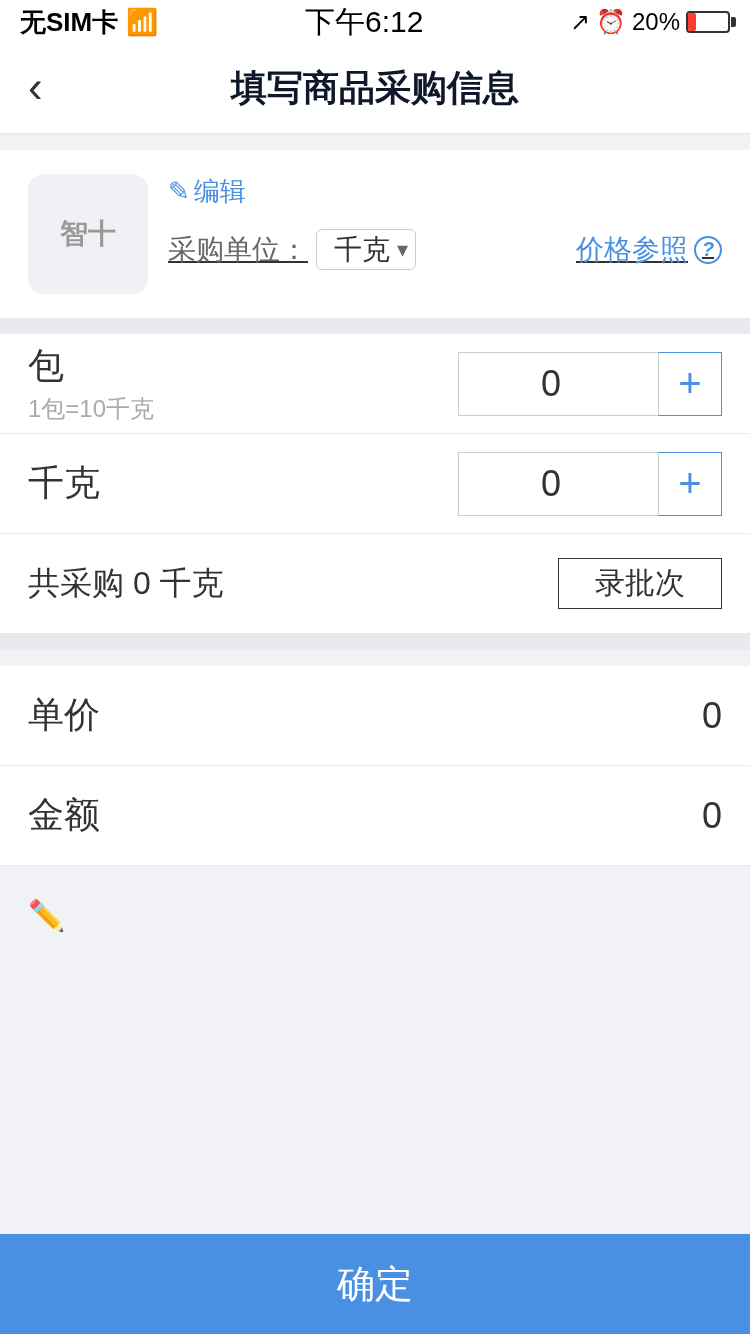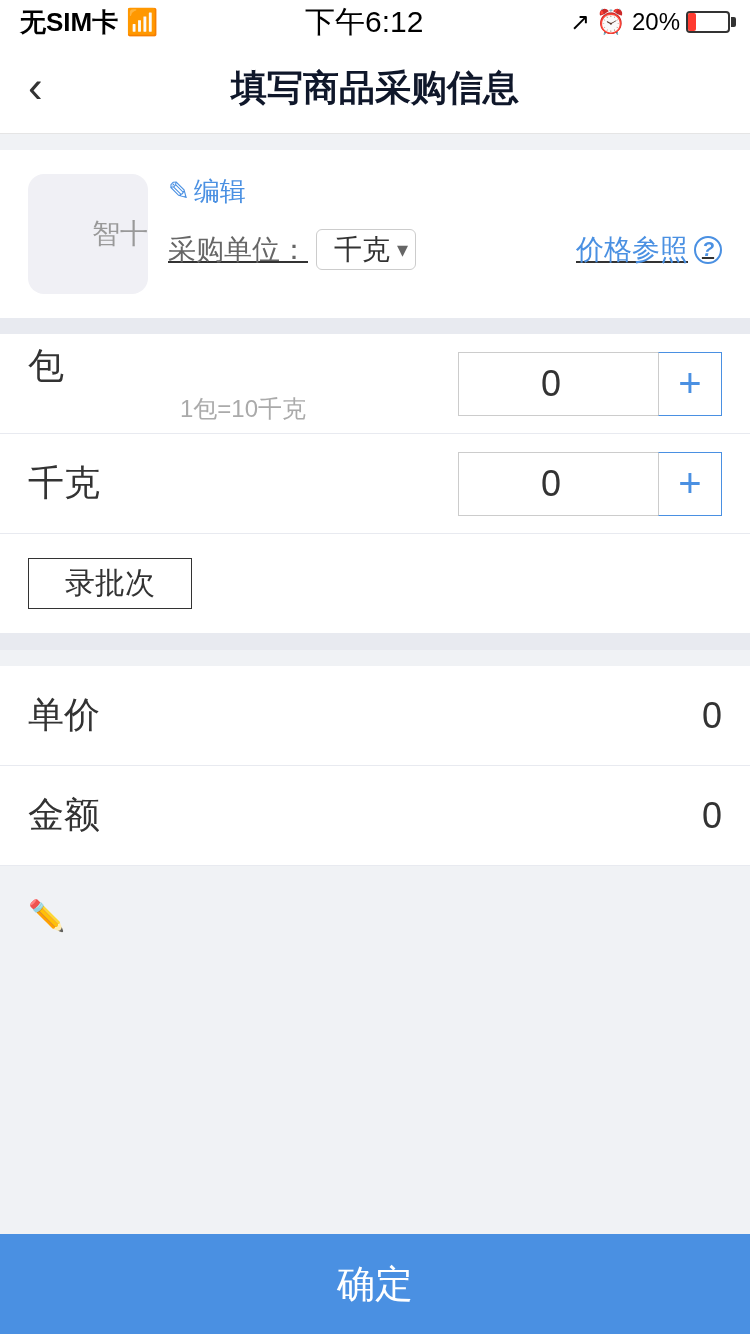--- a/index.html
+++ b/index.html
@@ -73,24 +73,25 @@
       align-items: flex-start;
       gap: 20px;
     }
     .product-img {
       width: 120px;
       height: 120px;
       background: #f0f0f5;
       border-radius: 16px;
       display: flex;
       align-items: center;
-      justify-content: flex-end;
+      justify-content: center;
       flex-shrink: 0;
       color: #999;
       font-size: 44px;
+      font-weight: bold;
     }
     .product-info {
       flex: 1;
     }
     .product-top-row {
       display: flex;
       justify-content: space-between;
       align-items: flex-start;
       margin-bottom: 20px;
     }
@@ -184,21 +185,20 @@
     }
     .input-label {
       font-size: 36px;
       color: #333;
       font-weight: 500;
     }
     .input-sublabel {
       font-size: 24px;
       color: #aaa;
       margin-top: 2px;
-      text-align: center;
     }
     .input-control {
       display: flex;
       align-items: center;
       gap: 0;
     }
     .qty-input {
       width: 200px;
       height: 64px;
       border: 1px solid #ccc;
@@ -386,20 +386,25 @@
       <span class="input-label">千克</span>
     </div>
     <div class="input-control">
       <input class="qty-input" type="number" value="0" style="">
       <div class="qty-plus">+</div>
     </div>
   </div>
 </div>
 
 <div class="total-row">
+  <span class="total-label">
+    <span>共采购</span>
+    <span>0</span>
+    <span>千克</span>
+  </span>
   <button class="record-btn">录批次</button>
 </div>
 
 <div class="section-divider"></div>
 
 <div class="info-section">
   <div class="info-row">
     <span class="info-label">单价</span>
     <span class="info-value">0</span>
   </div>

